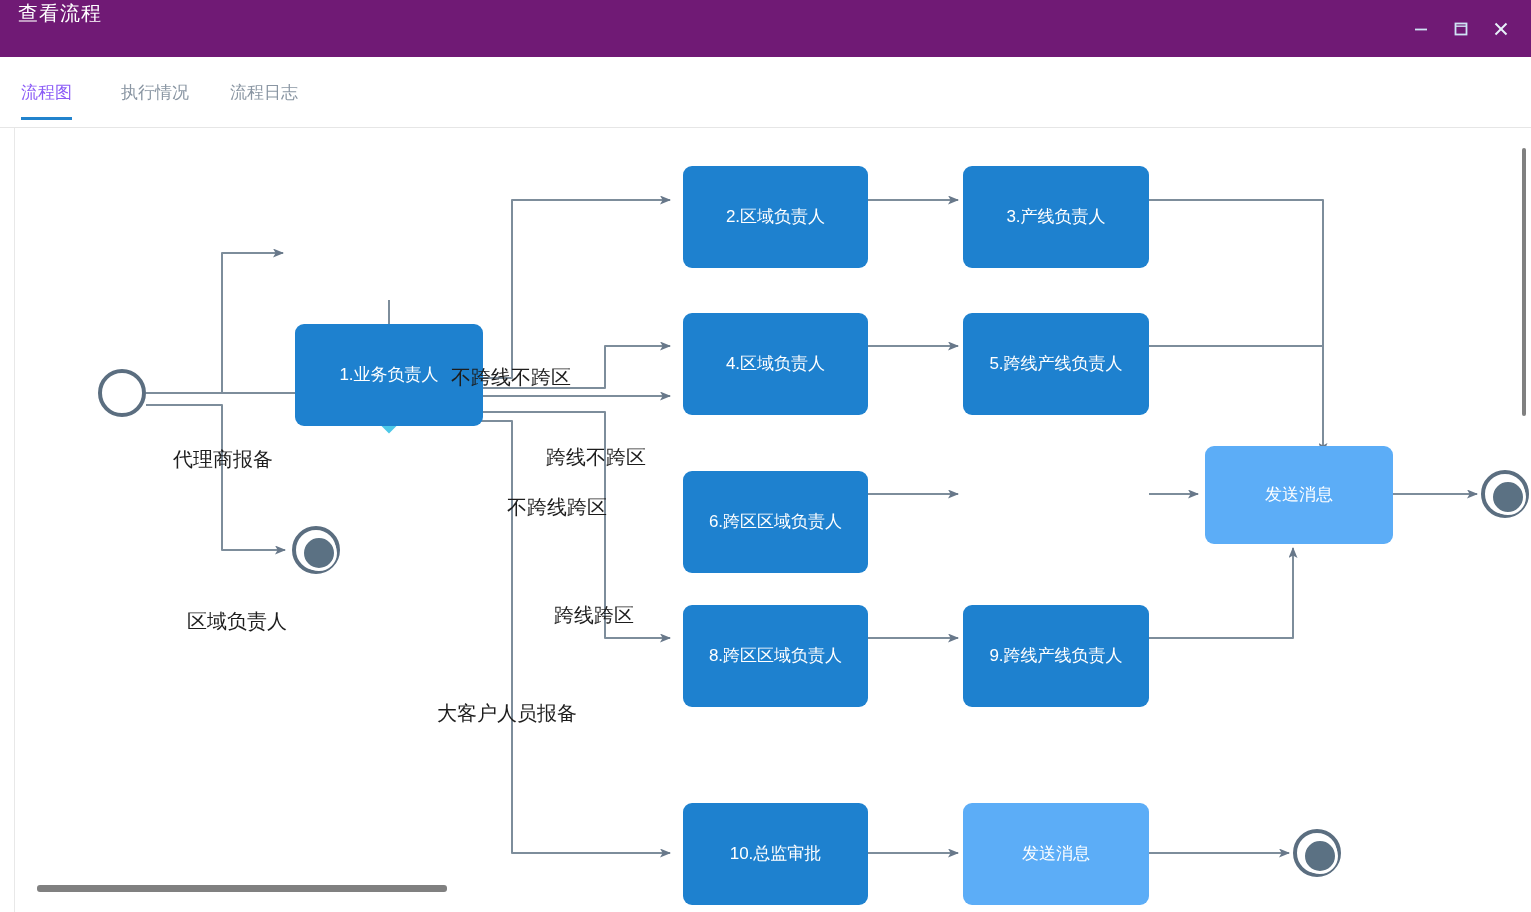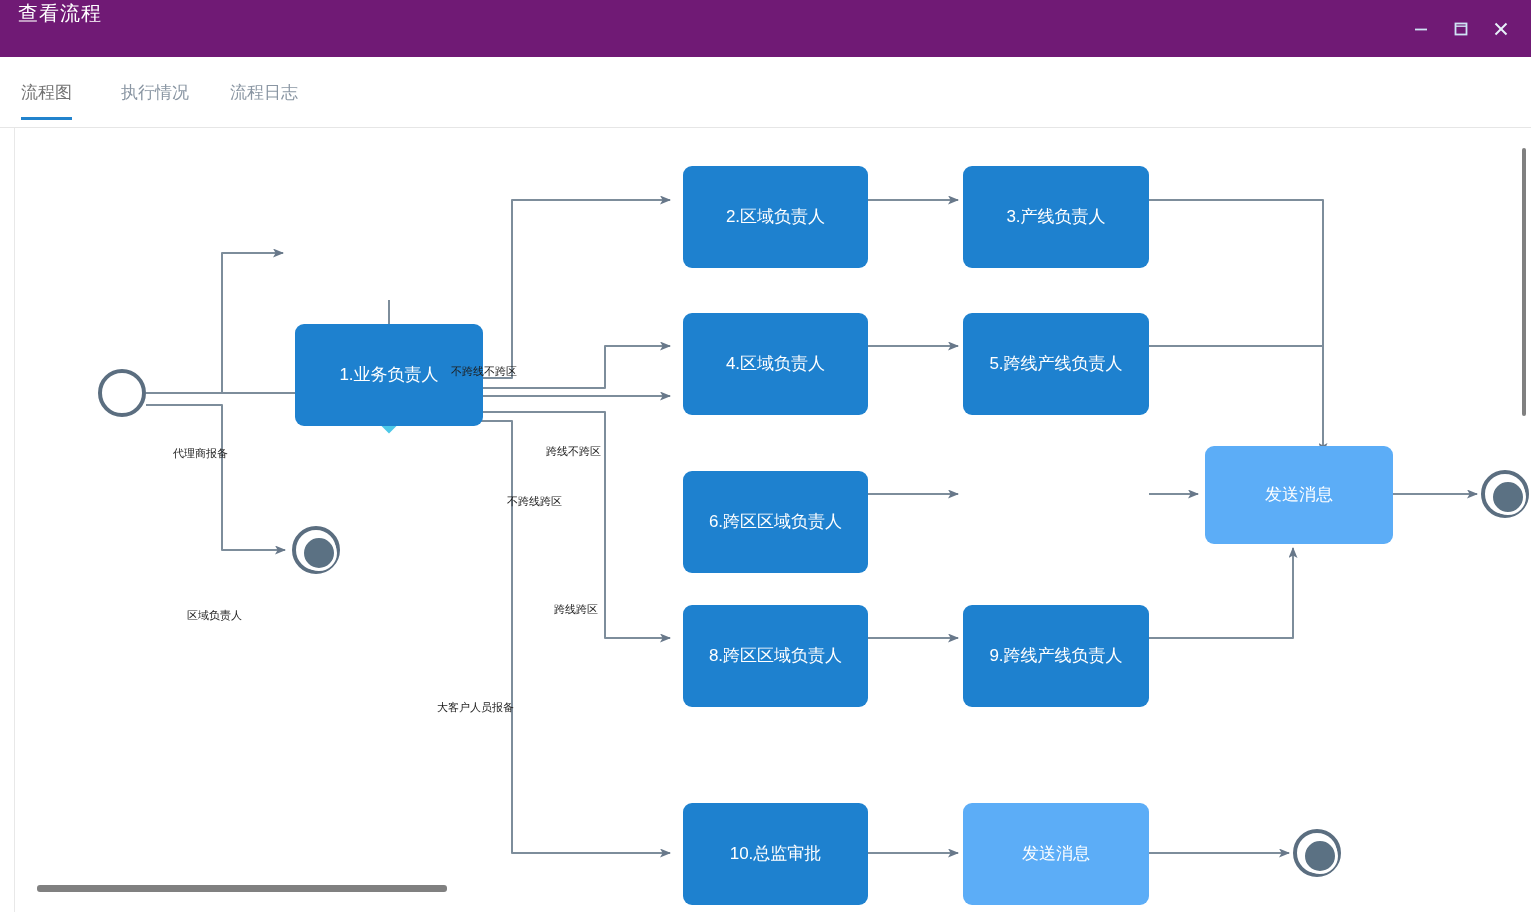--- a/index.html
+++ b/index.html
@@ -53,21 +53,21 @@
   }
   .tab {
     position: absolute;
     top: 24px;
     font-size: 17px;
     color: #8a96a3;
     cursor: pointer;
     padding-bottom: 16px;
     user-select: none;
   }
-  .tab.active { color: #737373; }
+  .tab.active { color: #8b5cf6; }
   .tab.active::after {
     content: "";
     position: absolute;
     left: 0; right: 0; bottom: 0;
     height: 3px;
     background: #2283cd;
   }
   #tab0 { left: 21px; }
   #tab1 { left: 121px; }
   #tab2 { left: 230px; }
@@ -149,21 +149,21 @@
     left: 5px; top: 5px;
     width: 30px; height: 30px;
     border-radius: 50%;
     background: #5b7183;
     border: 3px solid #ffffff;
     box-sizing: content-box;
   }
   
   .edge-label {
     position: absolute;
-    font-size: 11px;
+    font-size: 20px;
     color: #1d1d1d;
     white-space: nowrap;
     user-select: none;
     pointer-events: none;
   }
   
   .vscroll-track {
     position: absolute;
     right: 4px; top: 16px;
     width: 8px; height: 752px;

